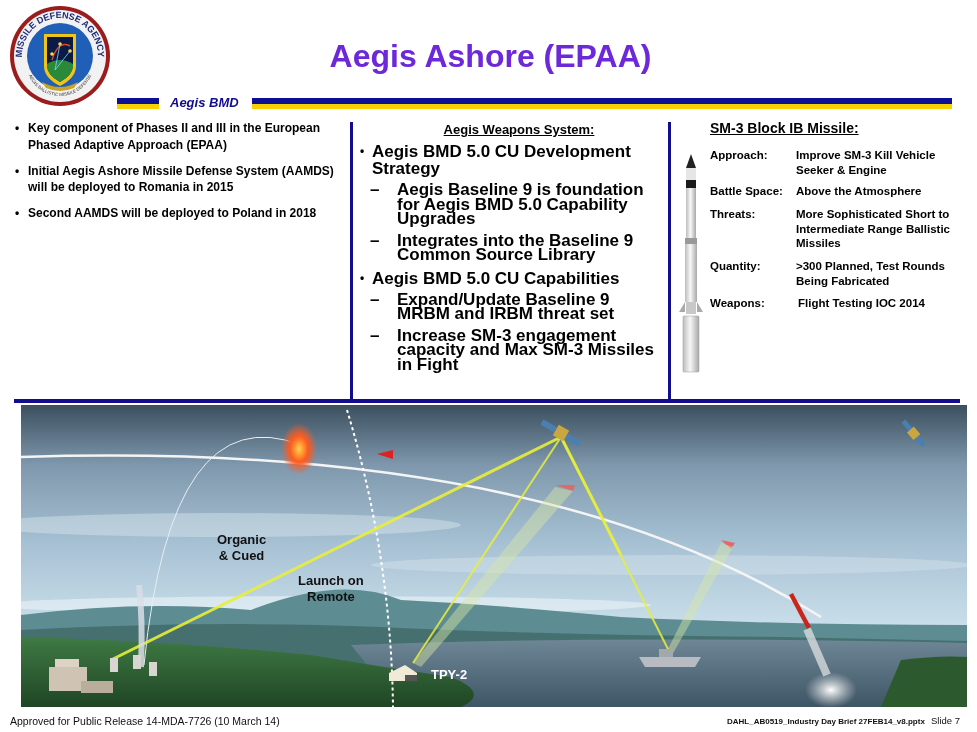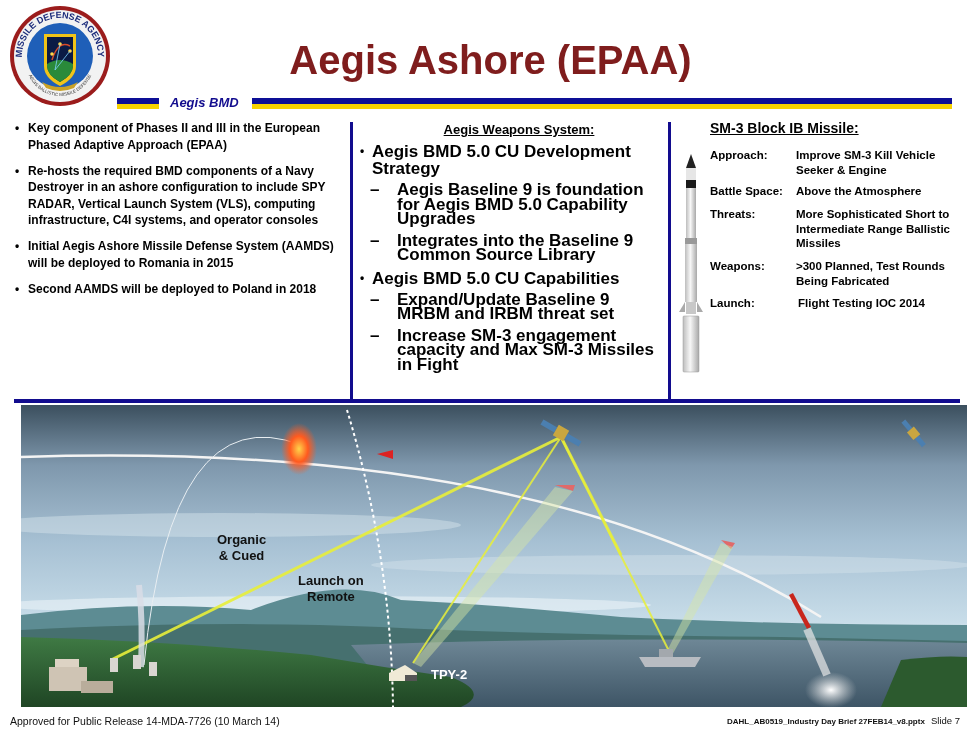--- a/index.html
+++ b/index.html
@@ -1,21 +1,21 @@
 <!DOCTYPE html>
 <html><head>
 <meta charset="utf-8">
 <style>
   * { box-sizing: border-box; margin: 0; padding: 0; }
   html, body { width: 977px; height: 732px; background: #ffffff; overflow: hidden; }
   body { position: relative; font-family: "Liberation Sans", "DejaVu Sans", sans-serif; color: #000; }
 
   
   .logo { position: absolute; left: 8px; top: 4px; width: 104px; height: 104px; }
-  .title { position: absolute; left: 0; width: 977px; top: 38px; text-align: center; font-size: 40px; font-weight: bold; color: #7f1d1d; padding-left: 4px; }
+  .title { position: absolute; left: 0; width: 977px; top: 38px; text-align: center; font-size: 32px; font-weight: bold; color: #6d28d9; padding-left: 4px; }
   .title span { display: inline-block; margin-left: 0; }
   .bar-left { position: absolute; left: 117px; top: 98px; width: 42px; height: 11px; }
   .bar-right { position: absolute; left: 252px; top: 98px; width: 700px; height: 11px; }
   .bar-left::before, .bar-right::before { content: ""; position: absolute; left: 0; top: 0; width: 100%; height: 6px; background: #0d0f96; }
   .bar-left::after, .bar-right::after { content: ""; position: absolute; left: 0; top: 6px; width: 100%; height: 5px; background: #f7d200; }
   .section-label { position: absolute; left: 170px; top: 95px; font-size: 13px; font-weight: bold; font-style: italic; color: #120c8e; }
 
   
   .col-divider { position: absolute; top: 122px; width: 3px; height: 278px; background: #120c8e; }
   .col-bottom { position: absolute; left: 14px; top: 399px; width: 946px; height: 4px; background: #120c8e; }
@@ -79,21 +79,20 @@
 <div class="title">
   <span>Aegis Ashore (EPAA)</span>
 </div>
 
 <div class="bar-left"></div>
 <div class="section-label">Aegis BMD</div>
 <div class="bar-right"></div>
 
 <div class="col1">
   <div class="item">Key component of Phases II and III in the European Phased Adaptive Approach (EPAA)</div>
-  <div class="item">Re-hosts the required BMD components of a Navy Destroyer in an ashore configuration to include SPY RADAR, Vertical Launch System (VLS), computing infrastructure, C4I systems, and operator consoles</div>
   <div class="item">Initial Aegis Ashore Missile Defense System (AAMDS) will be deployed to Romania in 2015</div>
   <div class="item">Second AAMDS will be deployed to Poland in 2018</div>
 </div>
 
 <div class="col-divider" style="left:350px;"></div>
 <div class="col-divider" style="left:668px;"></div>
 
 <div class="col2">
   <div class="col2-head">Aegis Weapons System:</div>
   <div class="lvl1">Aegis BMD 5.0 CU Development Strategy</div>
@@ -134,25 +133,25 @@
 </div>
 <div class="spec" style="top:184px;">
   <span class="k">Battle Space:</span>
   <span class="v">Above the Atmosphere</span>
 </div>
 <div class="spec" style="top:207px;">
   <span class="k">Threats:</span>
   <span class="v">More Sophisticated Short to Intermediate Range Ballistic Missiles</span>
 </div>
 <div class="spec" style="top:259px;">
+  <span class="k">Quantity:</span>
+  <span class="v">&gt;300 Planned, Test Rounds Being Fabricated</span>
+</div>
+<div class="spec" style="top:296px;">
   <span class="k">Weapons:</span>
-  <span class="v">&gt;300 Planned, Test Rounds Being Fabricated</span>
-</div>
-<div class="spec" style="top:296px;">
-  <span class="k">Launch:</span>
   <span class="v" style="left:88px;">Flight Testing IOC 2014</span>
 </div>
 
 <div class="col-bottom"></div>
 
 <div class="illustration">
   <svg width="946" height="302" viewBox="0 0 946 302">
     <defs>
       <linearGradient id="sky" x1="0" y1="0" x2="0" y2="1">
         <stop offset="0" stop-color="#3b4f5e"></stop>

